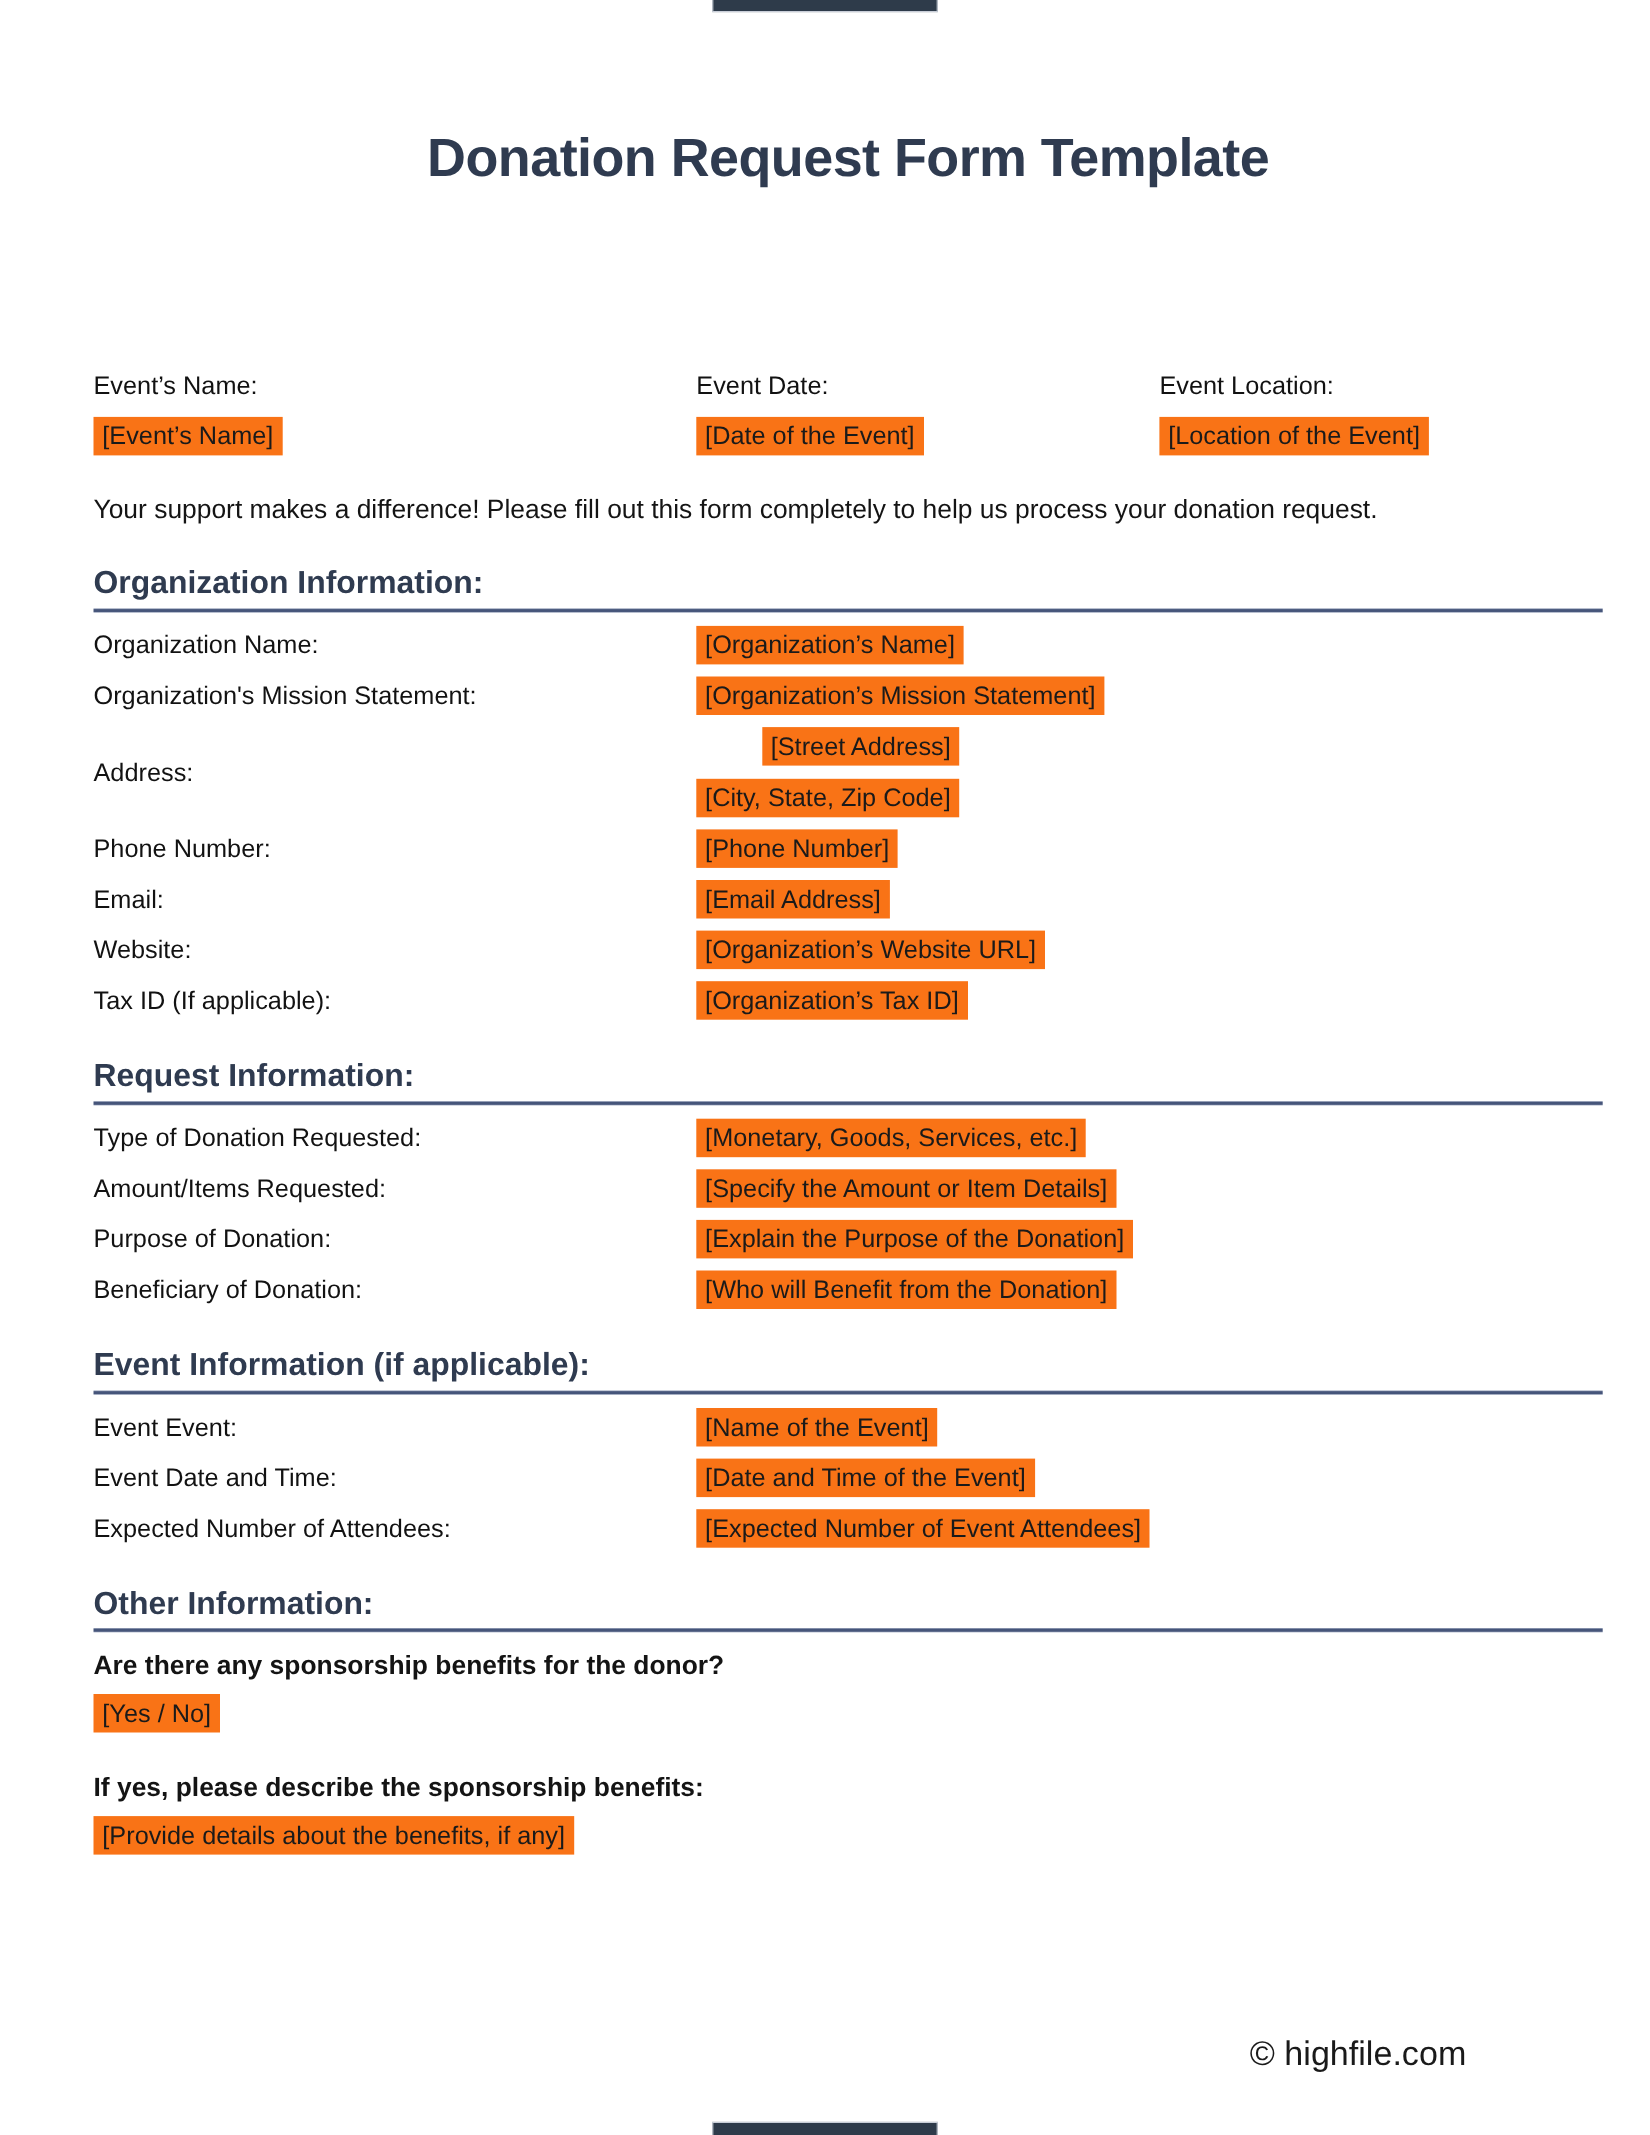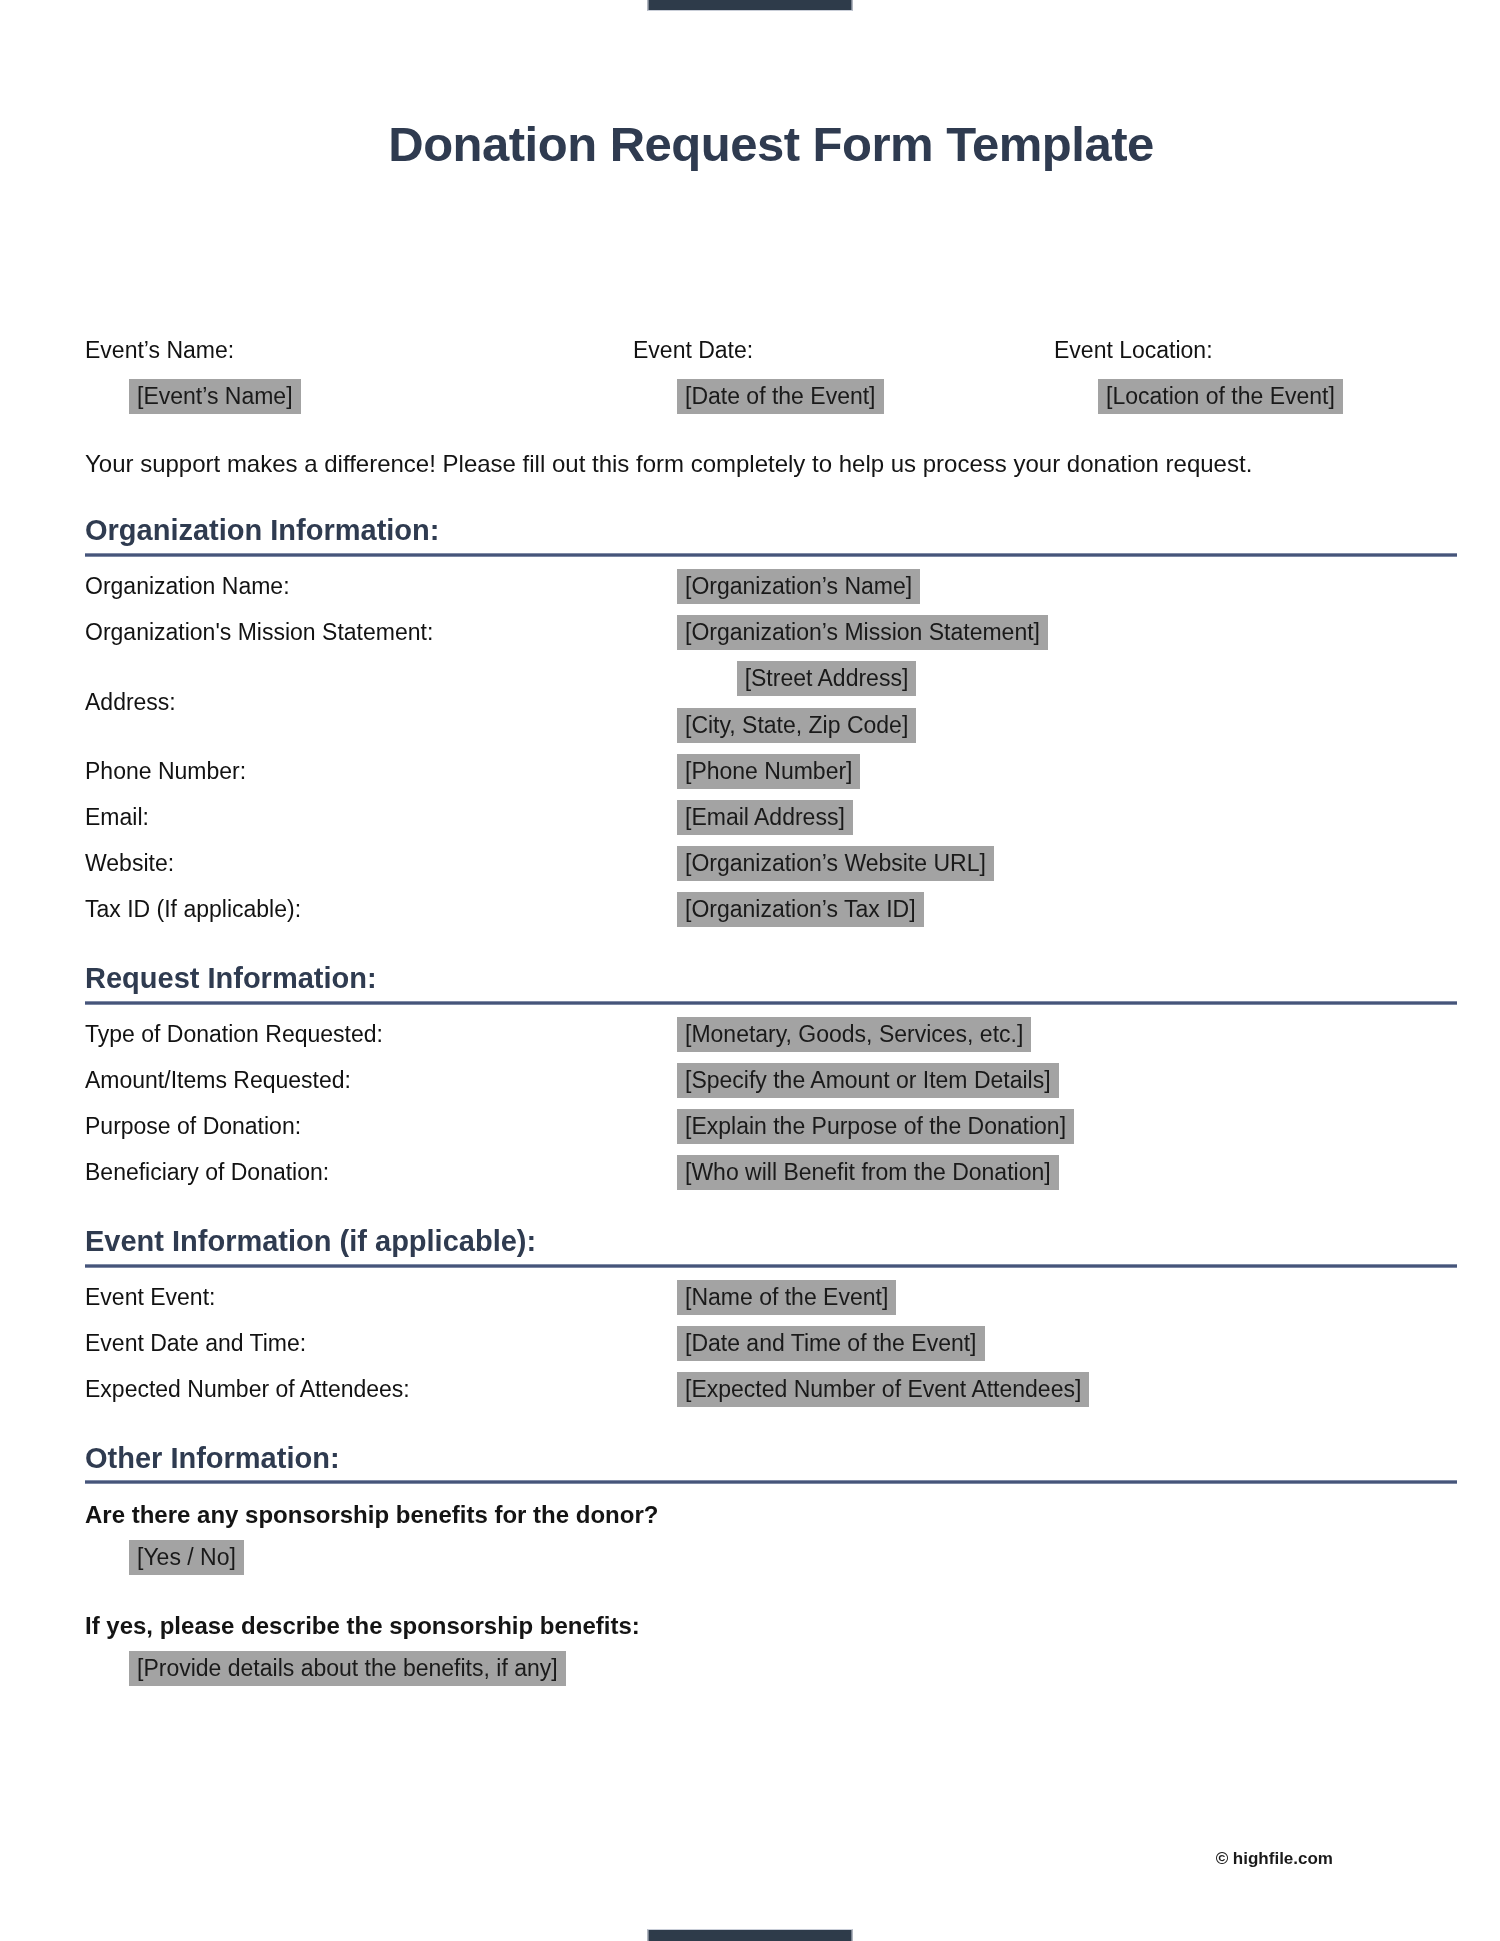--- a/index.html
+++ b/index.html
@@ -29,26 +29,25 @@
   }
 
   .event-row { display: flex; margin-top: 164px; }
   .event-col-1 { flex: 0 0 548px; }
   .event-col-2 { flex: 0 0 421px; }
   .event-col-3 { flex: 1 1 auto; }
 
   .lbl { font-weight: normal; font-size: 23px; line-height: 1.25; color: #121212; }
   .ph {
     display: inline-block;
-    background: #a3a3a3;
+    background: #f97316;
     font-size: 23px; line-height: 27px;
     padding: 4px 8px;
     color: #1a1a1a;
     white-space: nowrap;
-    margin-left: 44px;
   }
   .event-row .ph { margin-top: 14px; }
 
   .intro { font-size: 24px; line-height: 1.3; margin-top: 34px; }
 
   .section { margin-top: 34px; }
   .section:first-of-type { margin-top: 37px; }
   h2.sec-heading {
     margin: 0;
     font-size: 29px; line-height: 1.2; font-weight: bold;
@@ -63,21 +62,21 @@
   .row-label { flex: 0 0 548px; }
   .row.multi .vals { display: flex; flex-direction: column; gap: 12px; align-items: flex-end; }
 
   .question { font-weight: bold; font-size: 24px; line-height: 1.25; margin-top: 16px; }
   .answer { margin-top: 10px; }
   .question + .answer { margin-bottom: 2px; }
   .q-block + .q-block { margin-top: 36px; }
 
   .copyright {
     position: absolute; top: 1849px; right: 167px;
-    font-size: 17px; color: #1a1a1a; font-weight: bold;
+    font-size: 31px; color: #1a1a1a;
   }
 </style>
 </head>
 <body>
 
 <div class="page-bar top"></div>
 
 <div class="content">
 
   <h1 class="doc-title">Donation Request Form Template</h1>

